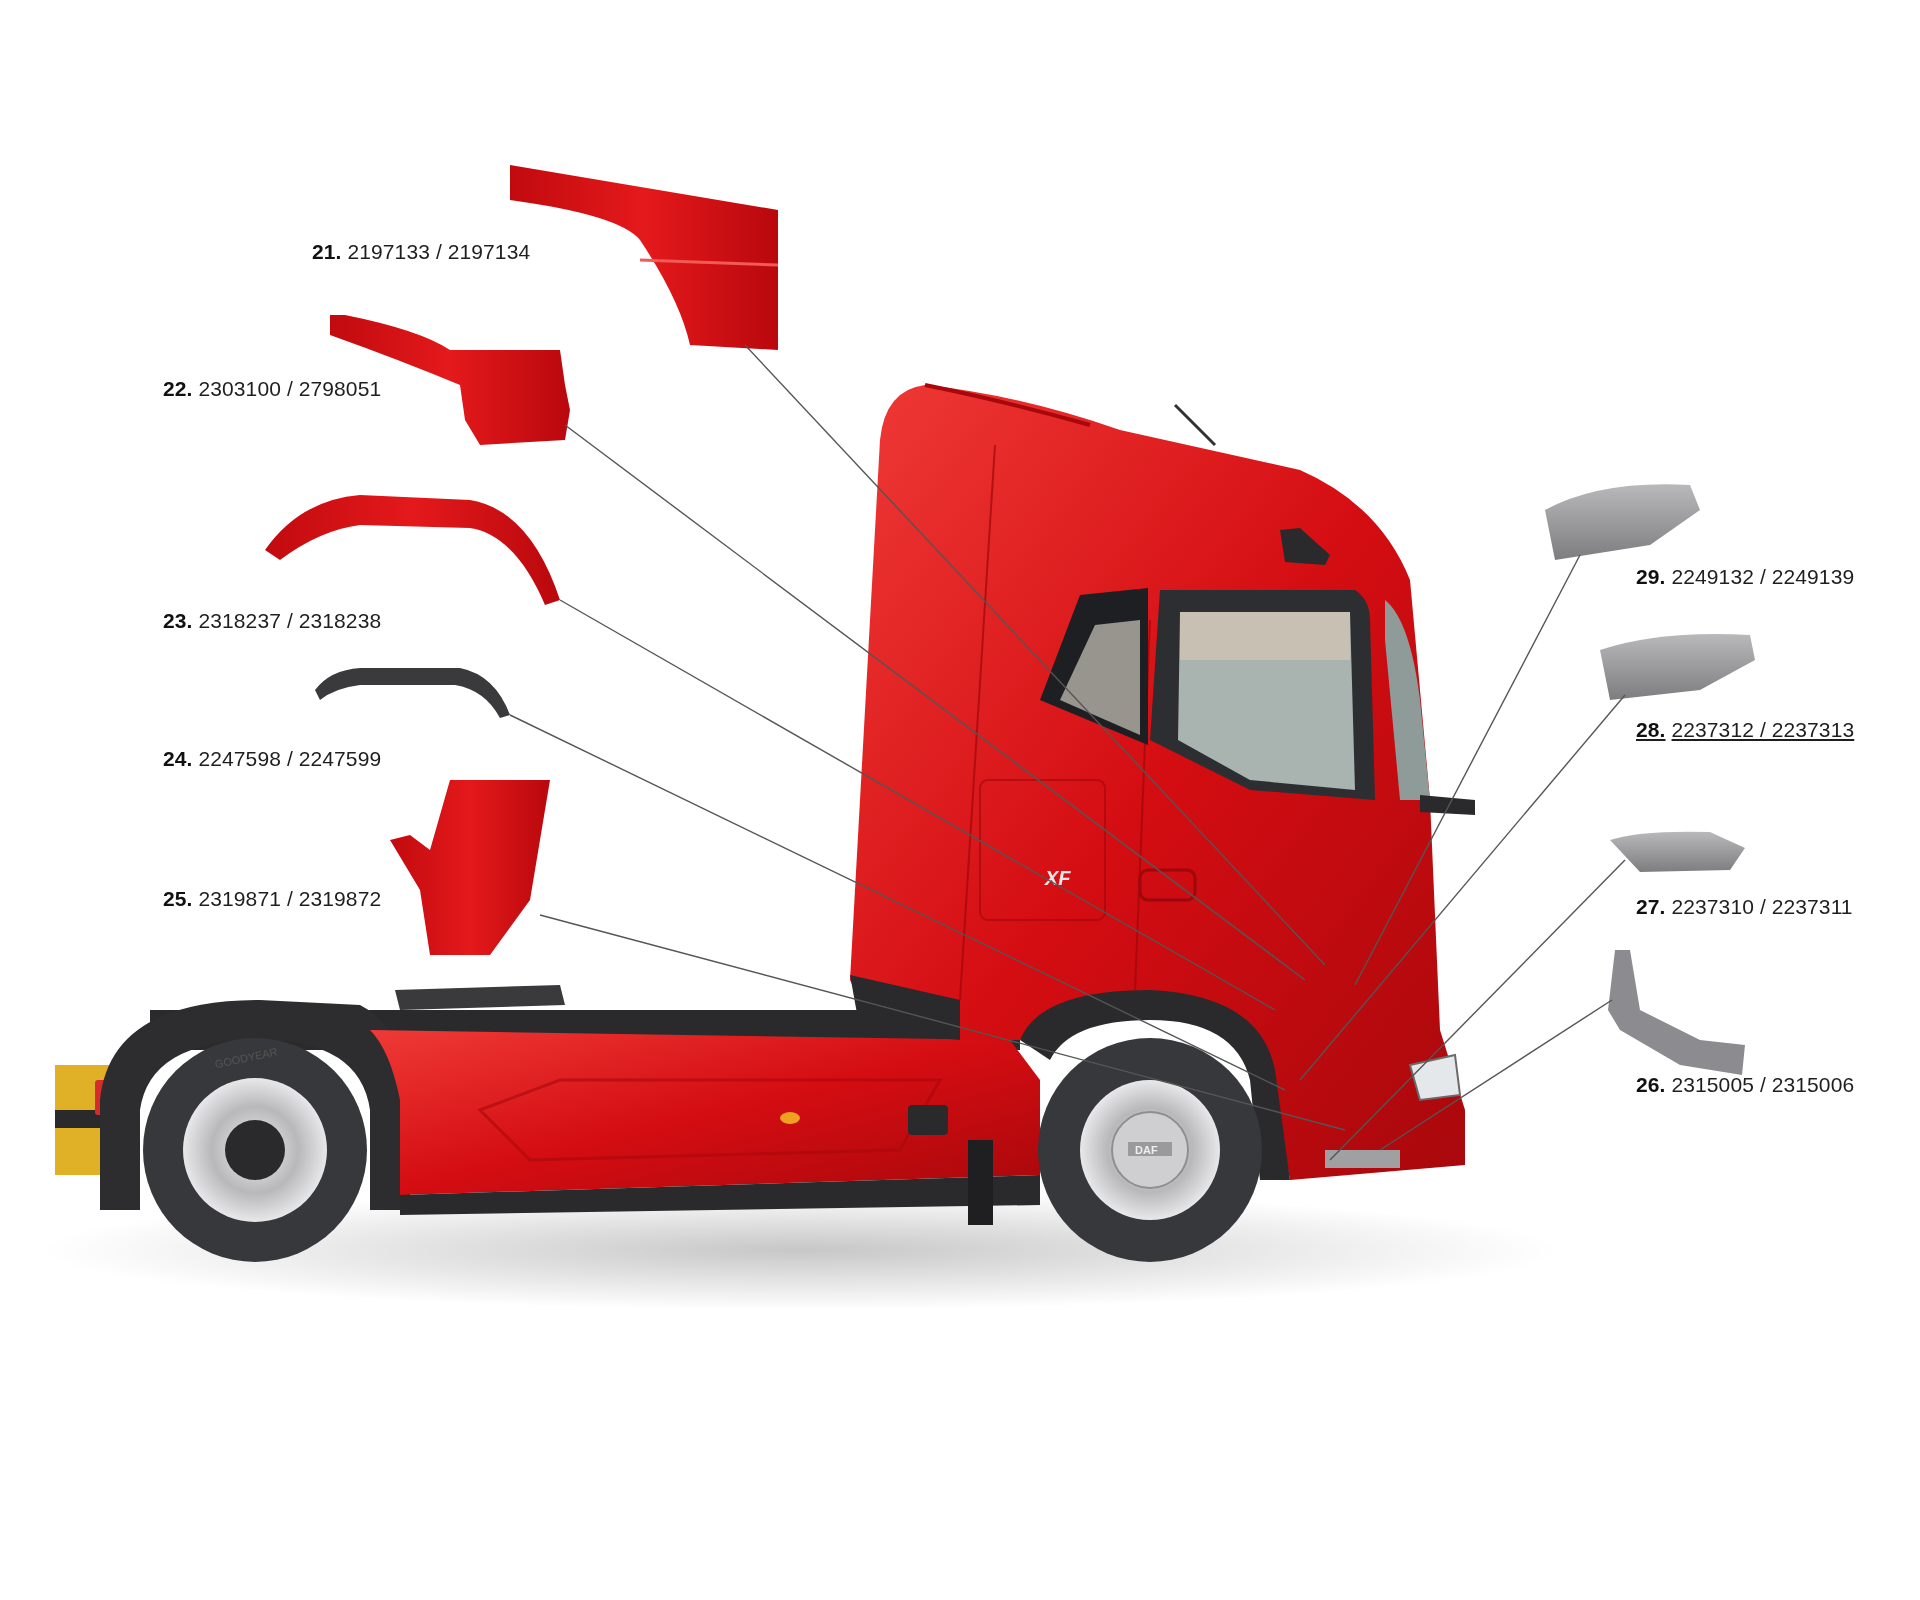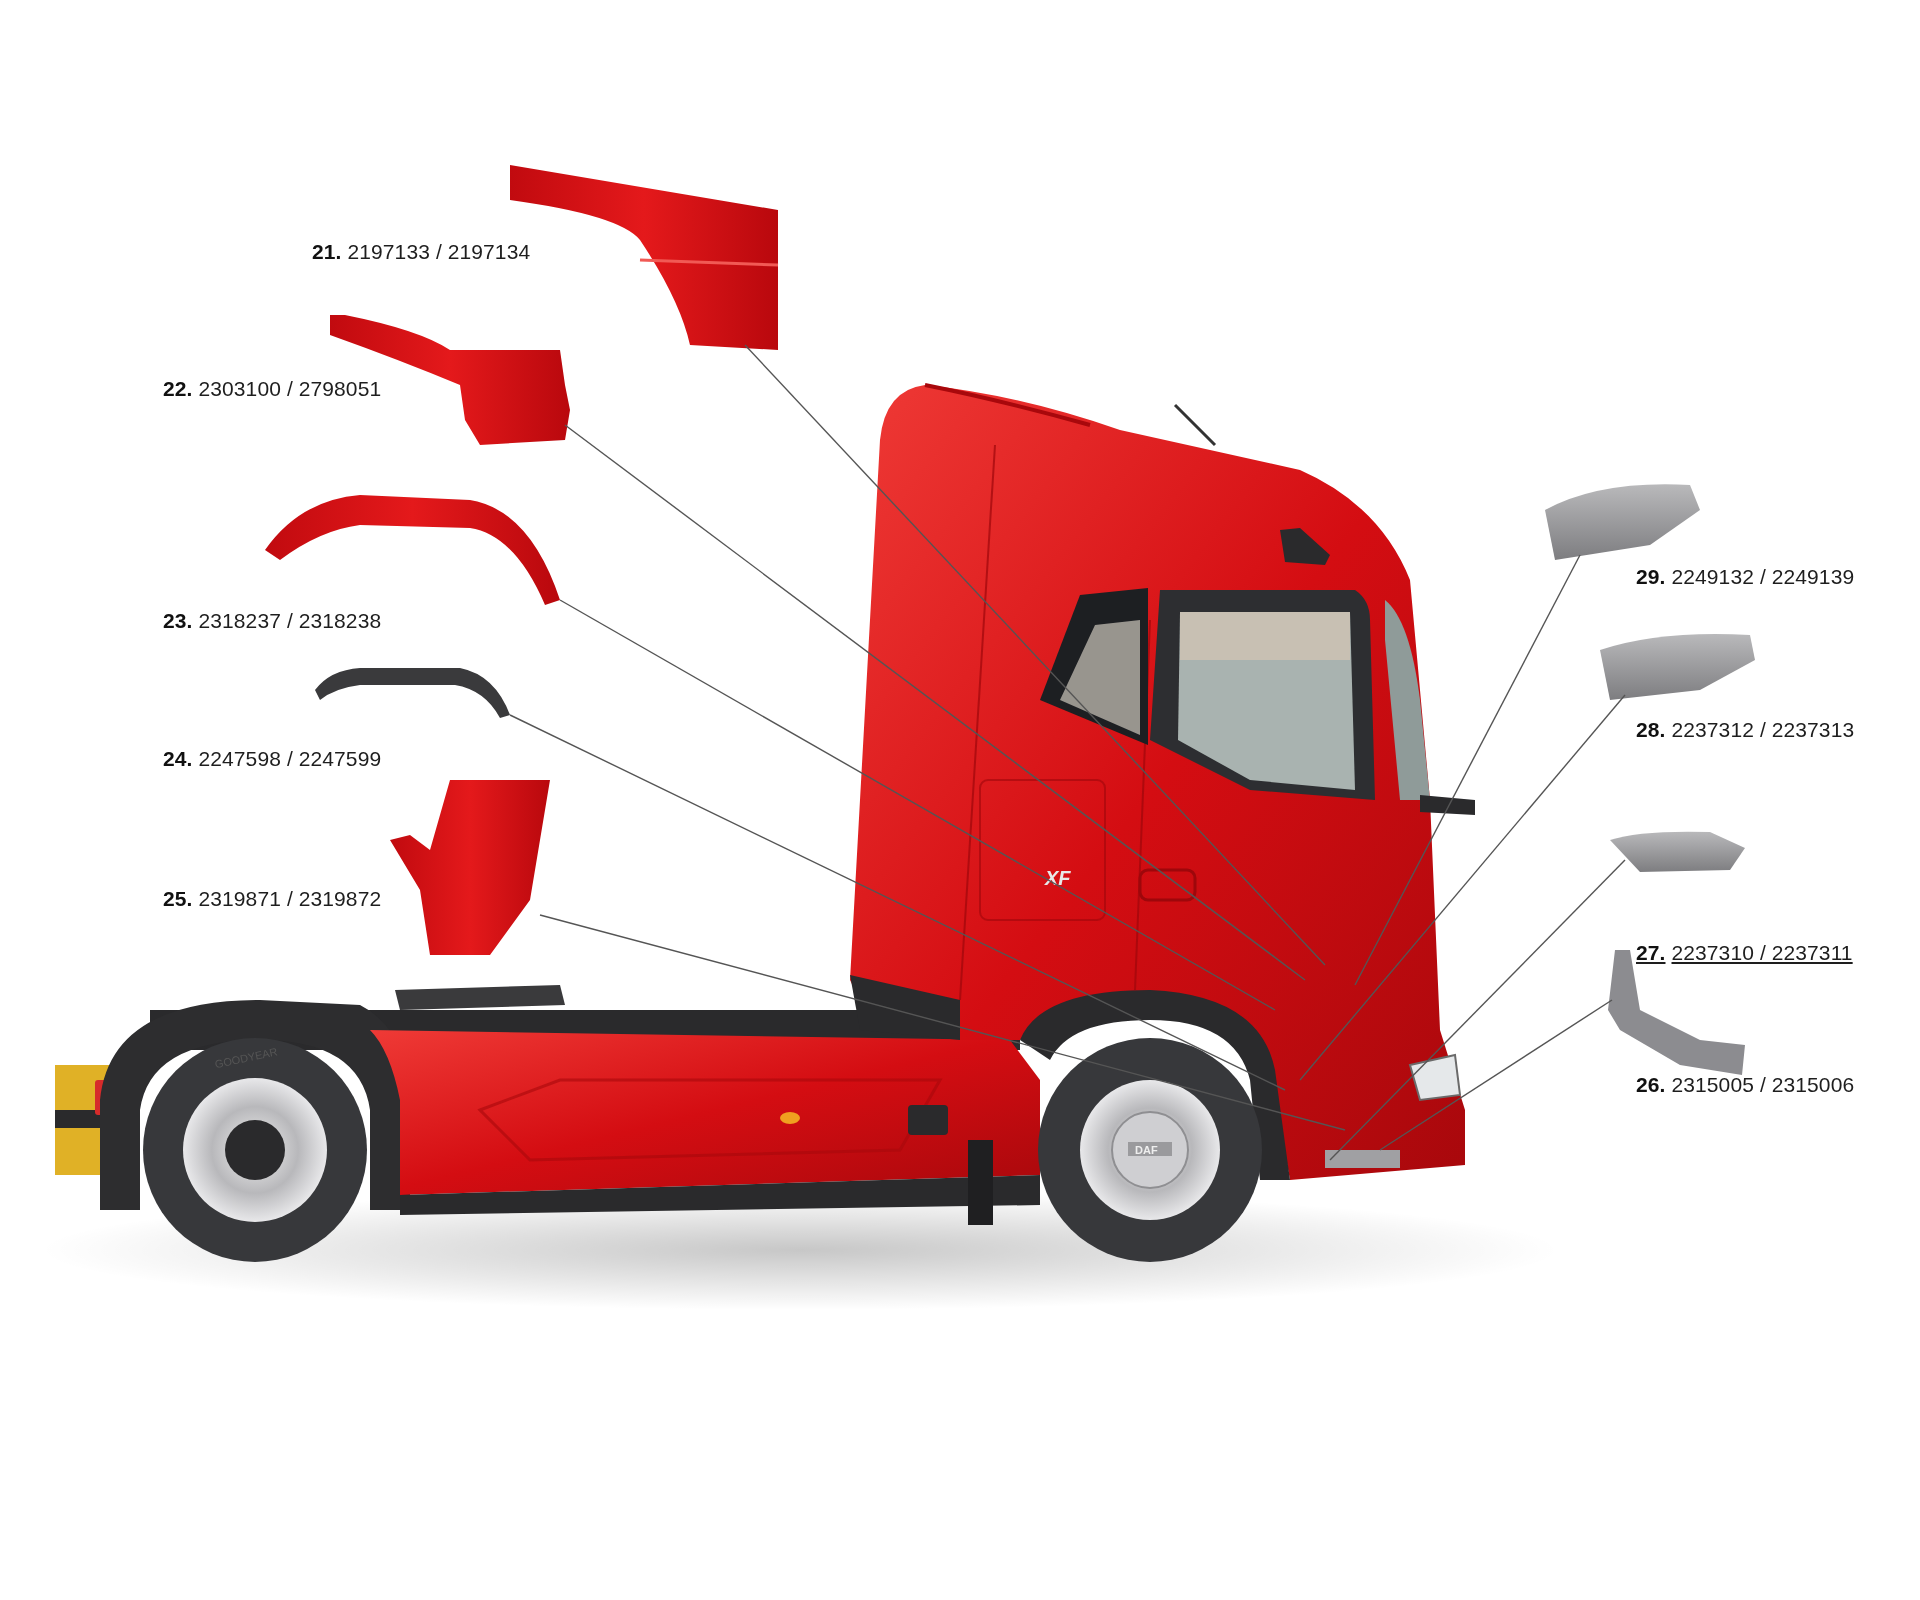--- a/index.html
+++ b/index.html
@@ -157,21 +157,21 @@
 </div>
 <div class="label" style="left:163px; top:747px;">
   <span class="num">24.</span><span class="codes">2247598 / 2247599</span>
 </div>
 <div class="label" style="left:163px; top:887px;">
   <span class="num">25.</span><span class="codes">2319871 / 2319872</span>
 </div>
 <div class="label" style="left:1636px; top:565px;">
   <span class="num">29.</span><span class="codes">2249132 / 2249139</span>
 </div>
-<div class="label" style="left:1636px; top:718px;">
+<div class="label" style="left:1636px; top:718px;text-decoration:underline;">
   <span class="num">28.</span><span class="codes">2237312 / 2237313</span>
 </div>
-<div class="label" style="left:1636px; top:941px;text-decoration:underline;">
+<div class="label" style="left:1636px; top:895px;">
   <span class="num">27.</span><span class="codes">2237310 / 2237311</span>
 </div>
 <div class="label" style="left:1636px; top:1073px;">
   <span class="num">26.</span><span class="codes">2315005 / 2315006</span>
 </div>
 
 </body></html>

